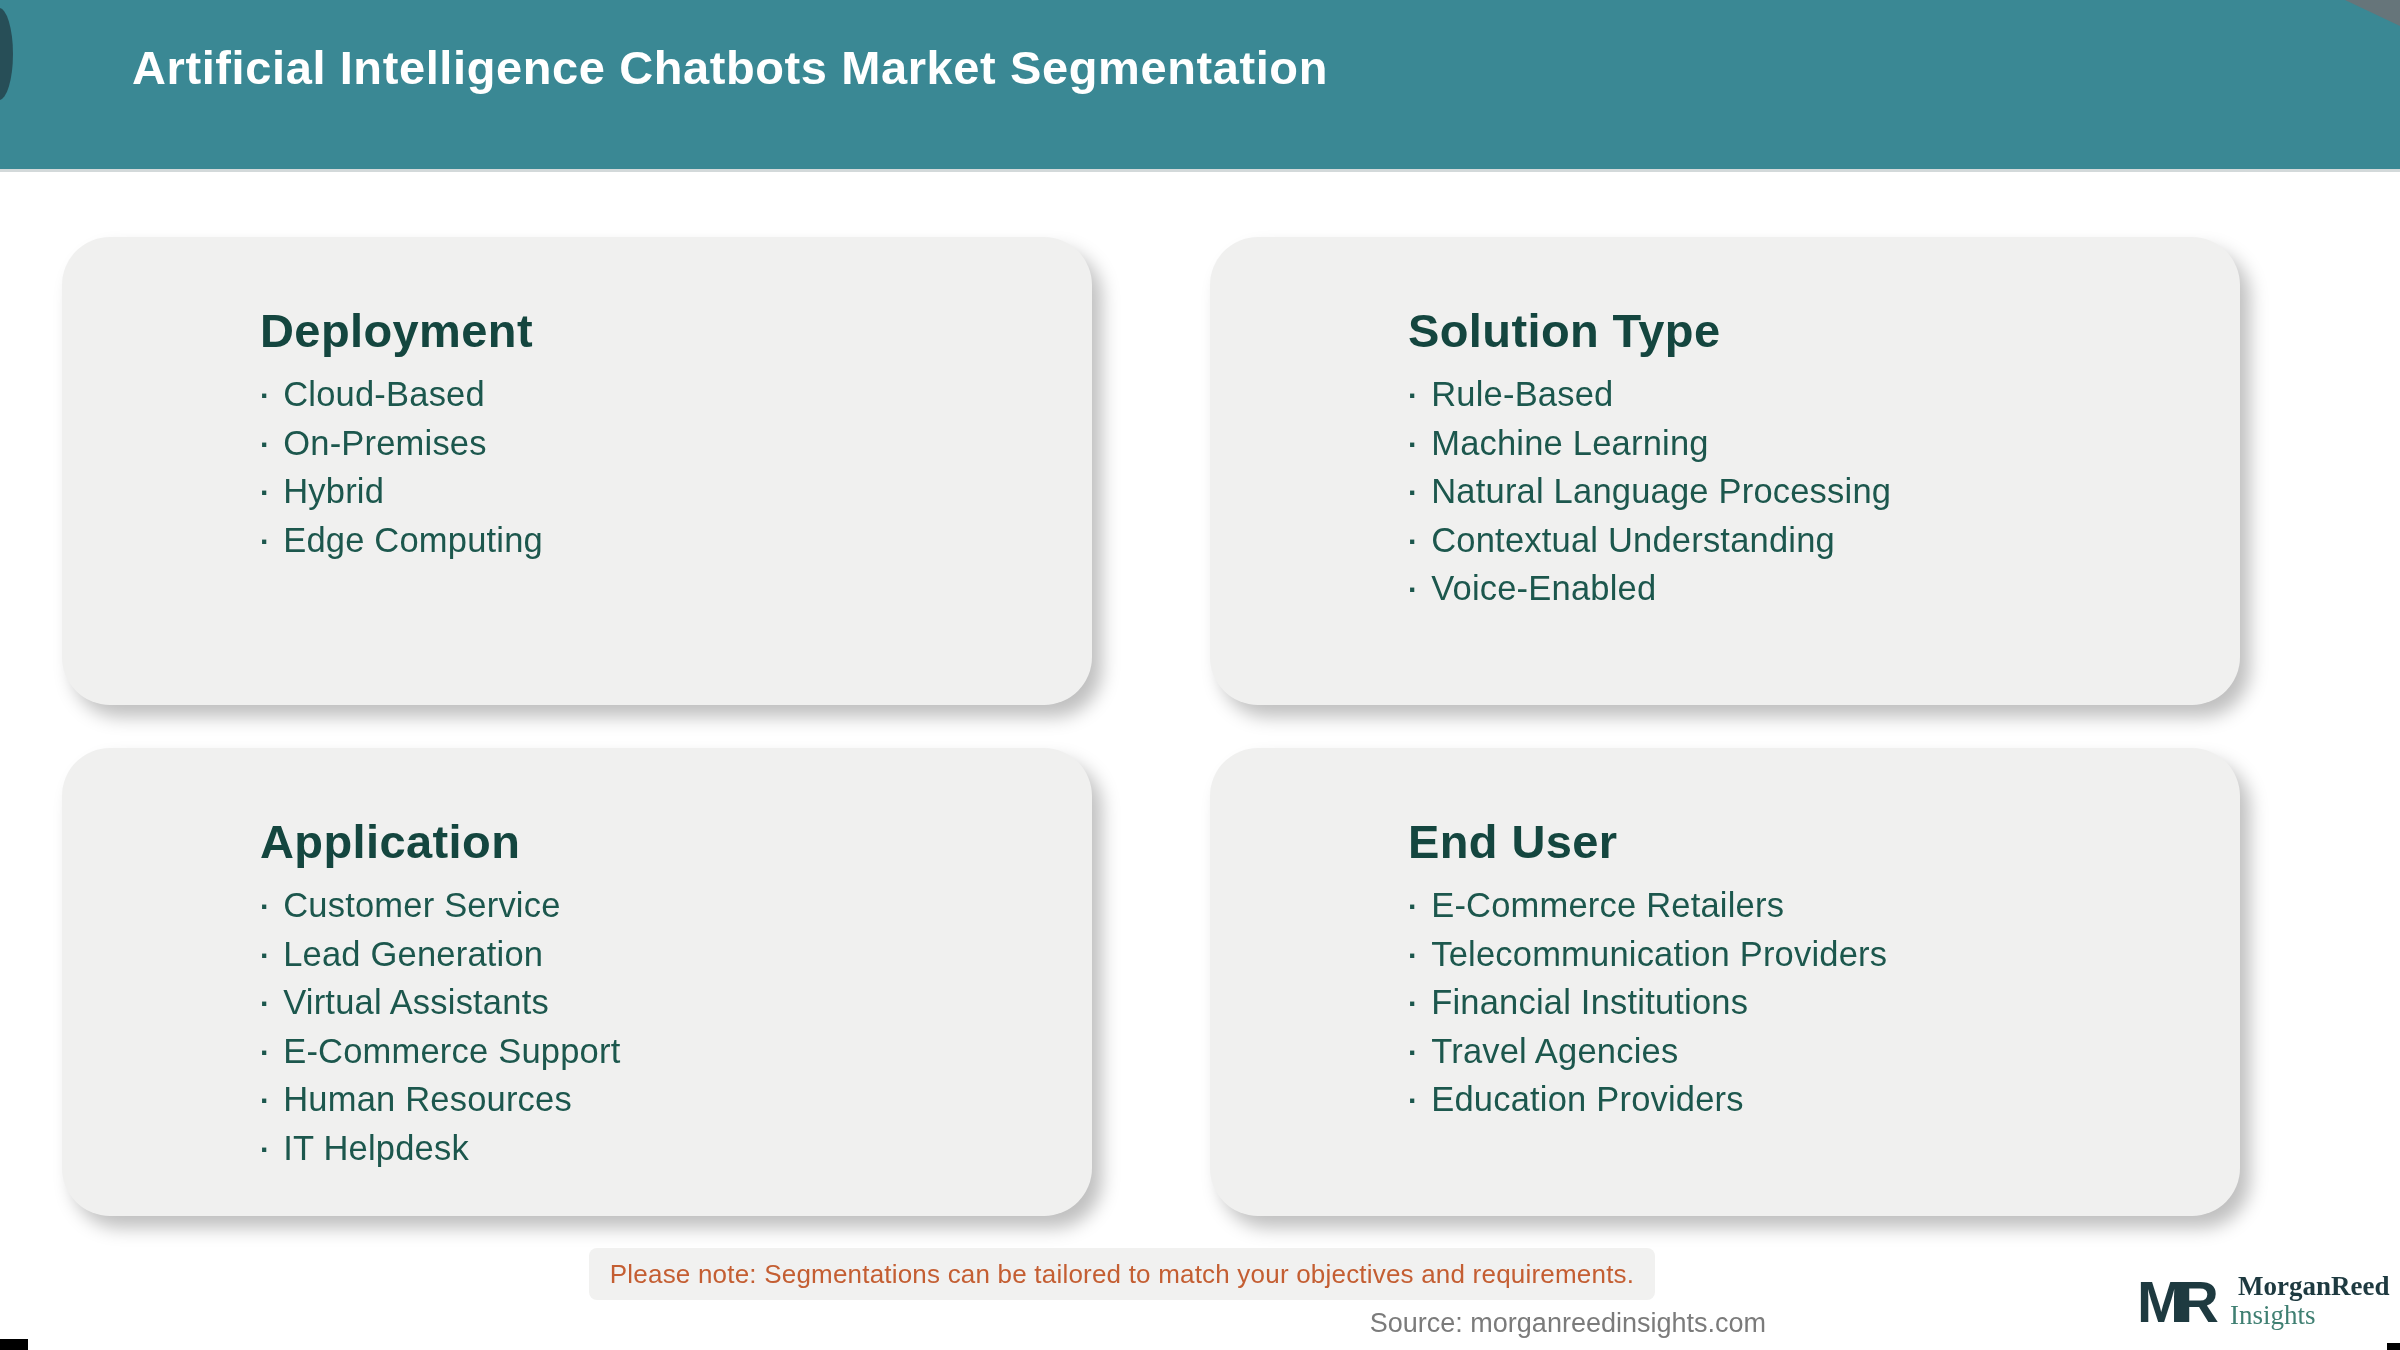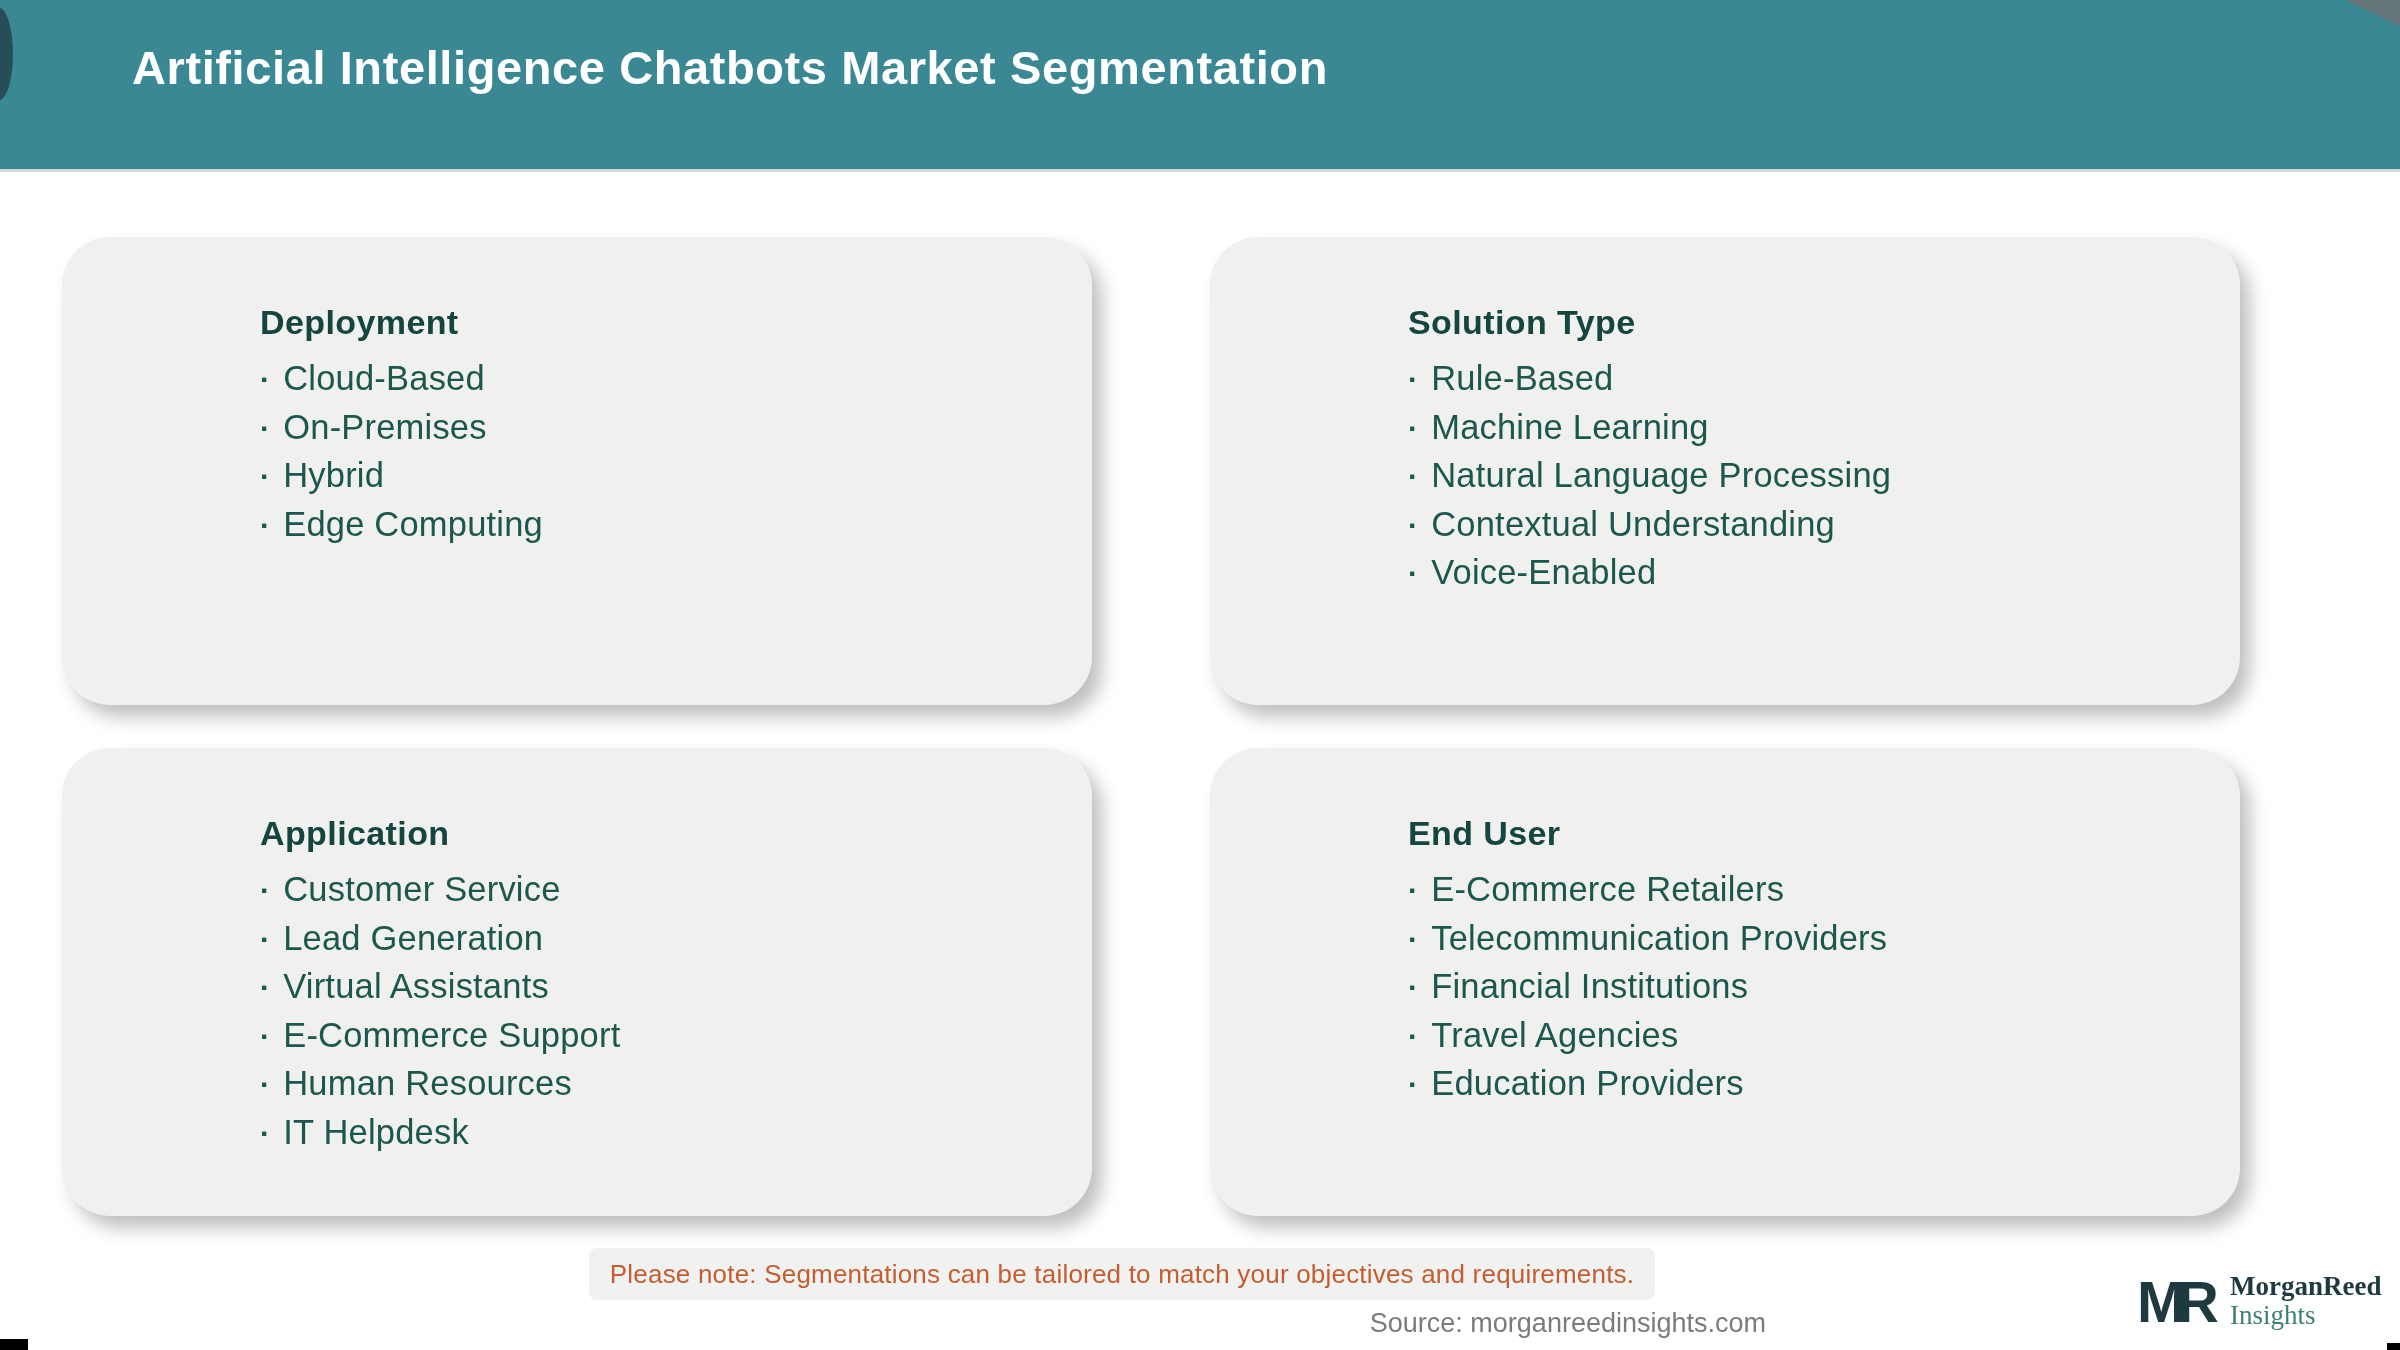--- a/index.html
+++ b/index.html
@@ -65,21 +65,21 @@
     border-radius:48px;
     box-shadow:10px 12px 18px rgba(0,0,0,0.25);
   }
   .card.c1{left:62px;  top:237px;}
   .card.c2{left:1210px;top:237px;}
   .card.c3{left:62px;  top:748px;}
   .card.c4{left:1210px;top:748px;}
   .card-body{padding:66px 46px 0 198px;}
   .card-title{
     margin:0 0 13px 0;
-    font-size:34px;
+    font-size:47px;
     font-weight:700;
     letter-spacing:.4px;
     color:var(--title-dark);
   }
   .card-list{
     margin:0; padding:0;
     list-style:none;
     font-size:34.5px;
     letter-spacing:.2px;
     color:var(--item-color);
@@ -127,21 +127,21 @@
     align-items:center;
   }
   .logo-mark{display:block;}
   .logo-text{
     margin-left:10px;
     font-family:"Liberation Serif","DejaVu Serif",serif;
     line-height:1.06;
     font-size:27px;
     white-space:nowrap;
   }
-  .logo-name{color:var(--logo-dark);font-weight:700;}
+  .logo-name{color:var(--logo-dark);font-weight:700;margin-left:8px;}
   .logo-name .nm2{font-weight:700;}
   .logo-sub{color:var(--logo-accent);font-weight:400;}
   
   .mark{position:absolute;background:#000;}
   .mark-bl{left:0; bottom:0; width:28px; height:11px;}
   .mark-br{right:0; bottom:0; width:13px; height:7px;}
 </style>
 </head>
 <body>
 

